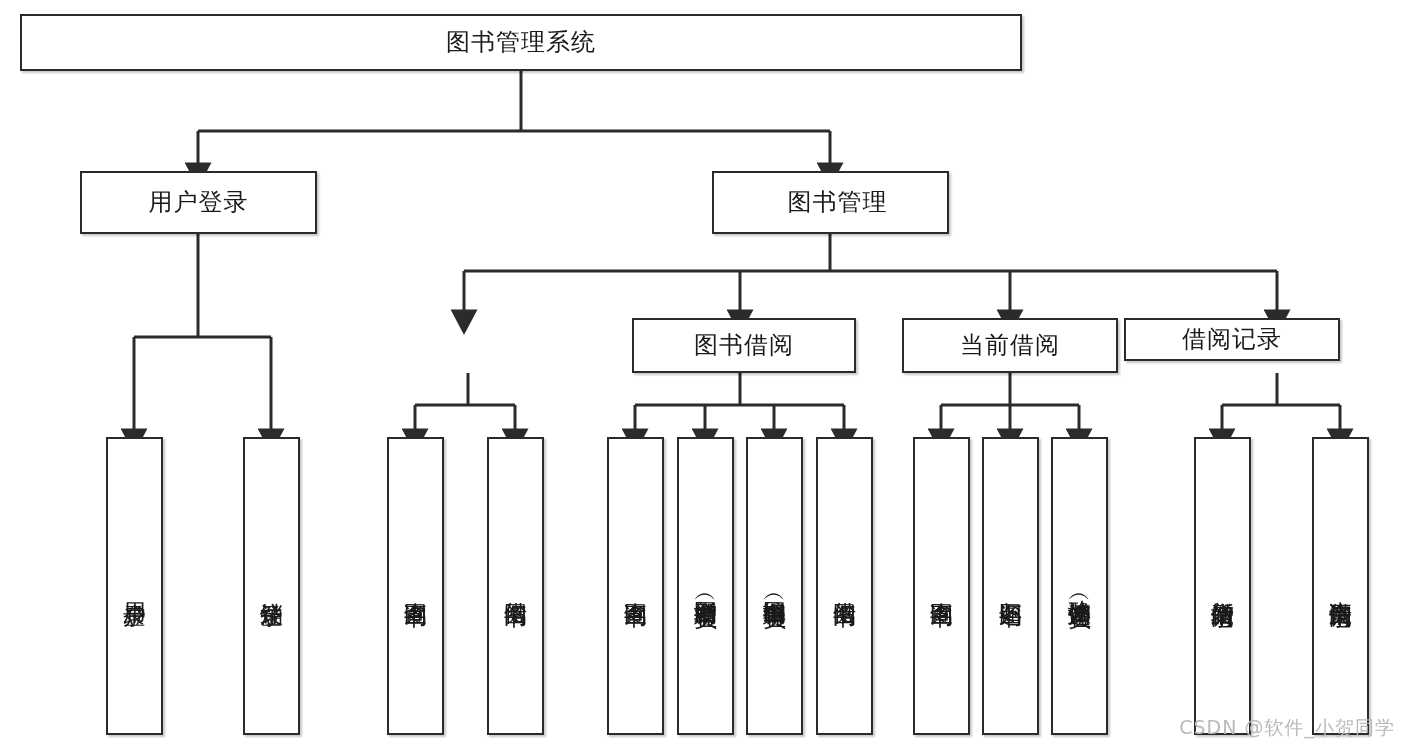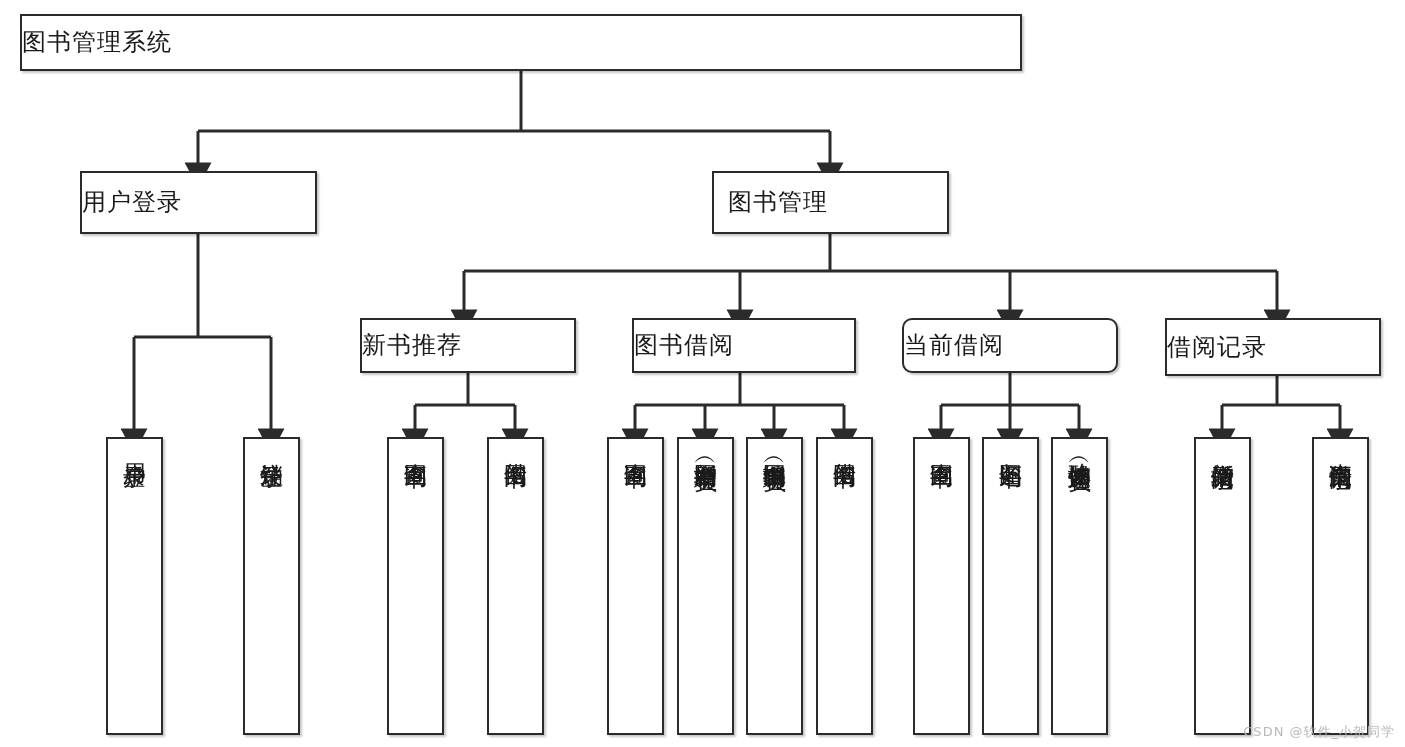--- a/index.html
+++ b/index.html
@@ -27,21 +27,21 @@
     pointer-events: none;
   }
   .node {
     position: absolute;
     box-sizing: border-box;
     background: #ffffff;
     border: 2.5px solid #2b2b2b;
     box-shadow: 2px 2px 2px rgba(0,0,0,0.22);
     display: flex;
     align-items: center;
-    justify-content: flex-start;
+    justify-content: center;
     color: #1a1a1a;
     z-index: 2;
   }
   .node-h {
     font-size: 24px;
     line-height: 1.2;
     letter-spacing: 1px;
     white-space: nowrap;
   }
   .node-v {
@@ -56,21 +56,21 @@
     overflow: hidden;
   }
   .node-v .vtxt {
     writing-mode: vertical-rl;
     text-orientation: upright;
   }
   #watermark {
     position: absolute;
     right: 10px;
     bottom: 6px;
-    font-size: 13px;
+    font-size: 19px;
     color: #b9b9b9;
     letter-spacing: 1px;
     z-index: 5;
     white-space: nowrap;
     user-select: none;
   }
 </style>
 </head>
 <body>
 
@@ -134,33 +134,30 @@
   </div>
 
   <div class="node node-h" style="left:80px; top:171px; width:237px; height:63px;">
     <span>用户登录</span>
   </div>
 
   <div class="node node-h" style="left:712px; top:171px; width:237px; height:63px;padding-left:14px;">
     <span>图书管理</span>
   </div>
 
-  <div class="node node-h" style="left:360px; top:318px; width:216px; height:55px;">
-    <span>新书推荐</span>
-  </div>
 
   <div class="node node-h" style="left:632px; top:318px; width:224px; height:55px;">
     <span>图书借阅</span>
   </div>
 
-  <div class="node node-h" style="left:902px; top:318px; width:216px; height:55px;border-radius:10px;">
+  <div class="node node-h" style="left:902px; top:318px; width:216px; height:55px;">
     <span>当前借阅</span>
   </div>
 
-  <div class="node node-h" style="left:1165px; top:318px; width:216px; height:58px;font-family:Liberation Serif, serif;">
+  <div class="node node-h" style="left:1124px; top:318px; width:216px; height:43px;font-family:Liberation Serif, serif;">
     <span>借阅记录</span>
   </div>
 
   <div class="node node-v" style="left:106px; top:437px; width:57px; height:298px;">
     <span class="vtxt">用户登录</span>
   </div>
 
   <div class="node node-v" style="left:243px; top:437px; width:57px; height:298px;">
     <span class="vtxt">注销登录</span>
   </div>

